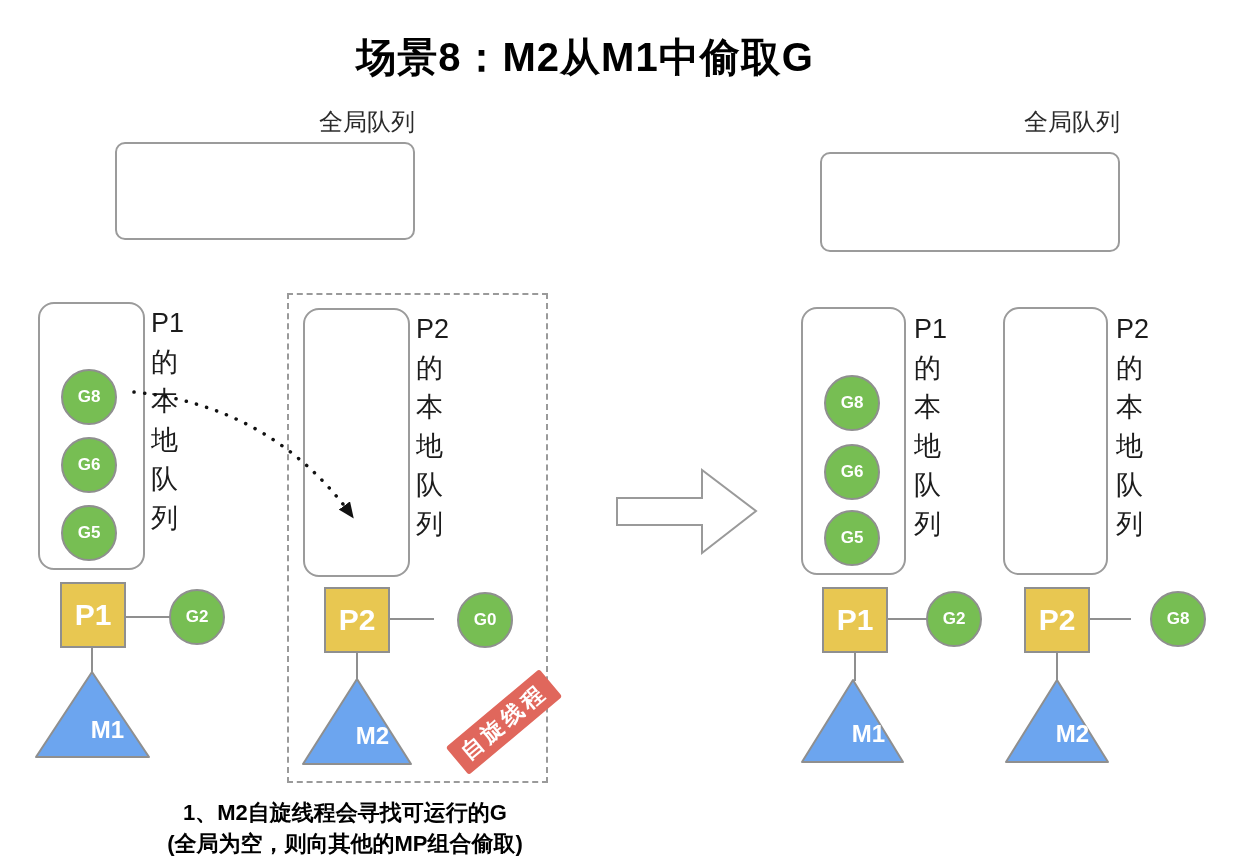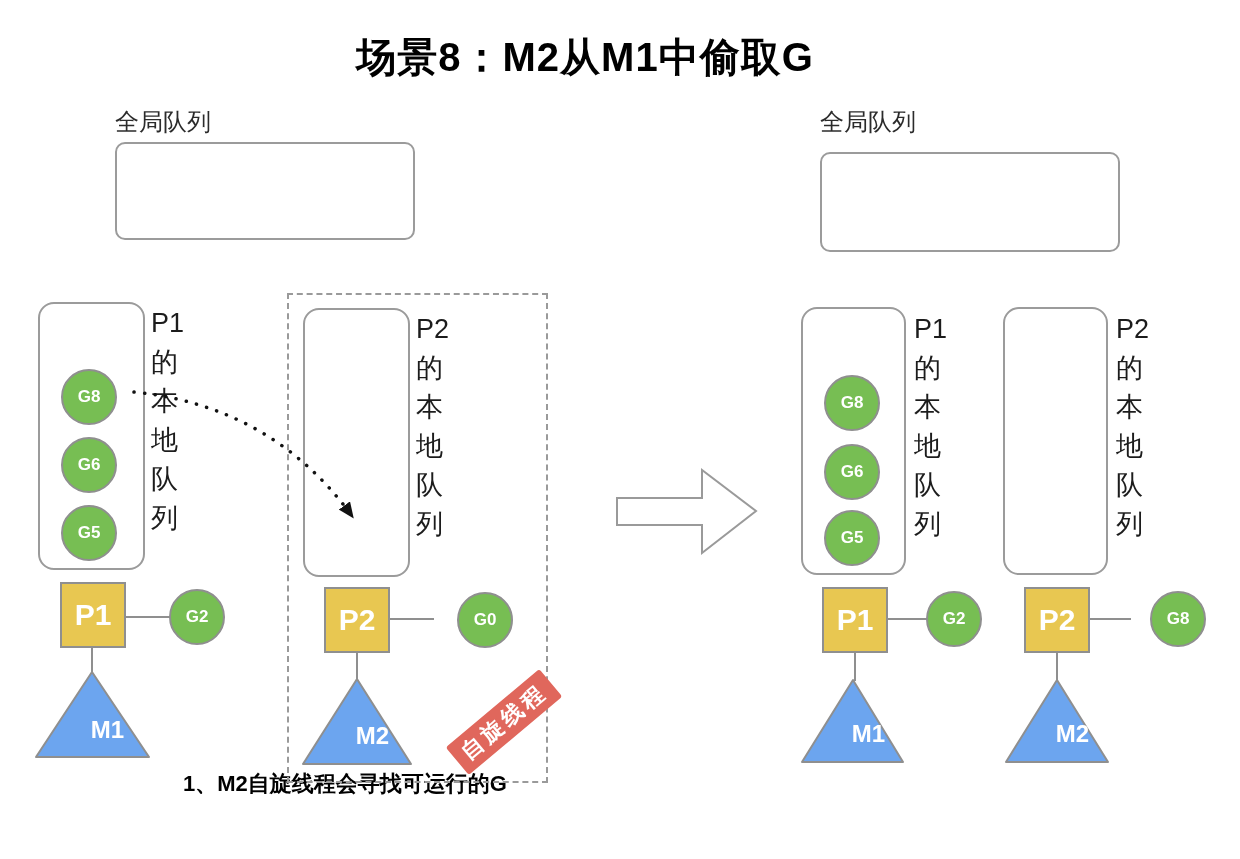--- a/index.html
+++ b/index.html
@@ -5,21 +5,21 @@
   html,body{margin:0;padding:0;background:#fff;}
   #canvas{
     position:relative;width:1240px;height:859px;background:#fff;overflow:hidden;
     font-family:"Liberation Sans",sans-serif;color:#1a1a1a;
   }
   .abs{position:absolute;}
   .title{
     left:0;top:30px;width:1170px;text-align:center;
     font-size:40px;font-weight:bold;color:#000;letter-spacing:1px;
   }
-  .gq-label{width:300px;text-align:left;font-size:24px;color:#2b2b2b;}
+  .gq-label{width:300px;text-align:right;font-size:24px;color:#2b2b2b;}
   .gq-box{
     width:300px;height:98px;border:2px solid #9b9b9b;border-radius:10px;background:#fff;
     box-sizing:border-box;
   }
   .queue-box{
     width:107px;border:2px solid #9b9b9b;border-radius:16px;background:transparent;
     box-sizing:border-box;
   }
   .vlabel{
     font-size:27px;line-height:39px;color:#1c1c1c;white-space:pre-line;text-align:left;
@@ -91,22 +91,23 @@
   <div class="abs m-label" style="left:60px;top:716px;">M1</div>
 
   <div class="abs hline" style="left:390px;top:618px;width:44px;"></div>
   <div class="abs p-square" style="left:324px;top:587px;">P2</div>
   <div class="abs g-circle" style="left:457px;top:592px;">G0</div>
   <div class="abs vline" style="left:356px;top:653px;height:28px;"></div>
   <div class="abs m-label" style="left:325px;top:722px;">M2</div>
 
   <div class="abs spin-badge" style="left:443px;top:704px;">自旋线程</div>
 
-  <div class="abs caption" style="left:110px;top:768px;width:470px;text-align:center;">
+  <div class="abs caption" style="left:110px;top:797px;width:470px;text-align:center;">
     <div>1、M2自旋线程会寻找可运行的G</div>
+    <div>(全局为空，则向其他的MP组合偷取)</div>
   </div>
 
   <div class="abs gq-label" style="left:820px;top:106px;">全局队列</div>
   <div class="abs gq-box" style="left:820px;top:152px;height:100px;"></div>
 
   <div class="abs queue-box" style="left:801px;top:307px;height:268px;width:105px;"></div>
   <div class="abs g-circle" style="left:824px;top:375px;">G8</div>
   <div class="abs g-circle" style="left:824px;top:444px;">G6</div>
   <div class="abs g-circle" style="left:824px;top:510px;">G5</div>
   <div class="abs vlabel" style="left:914px;top:310px;">P1

